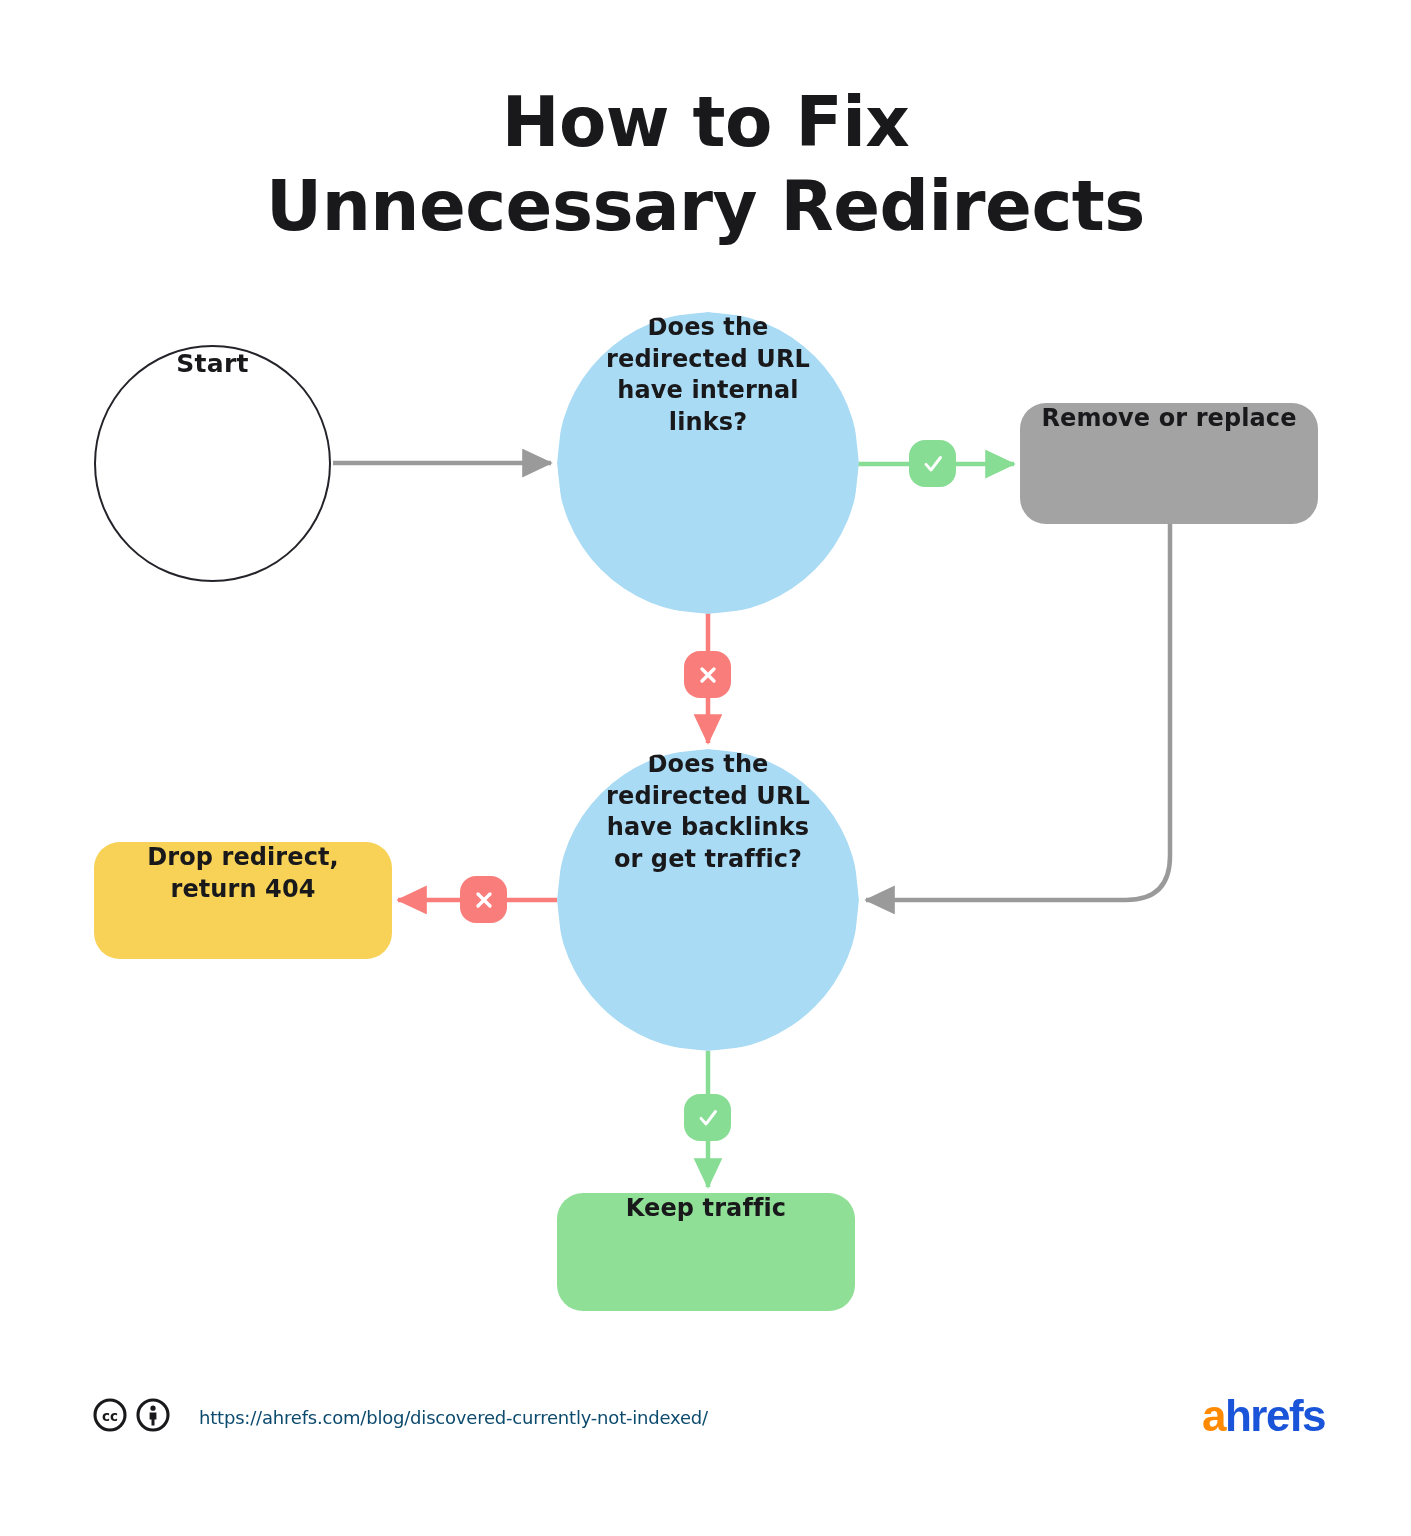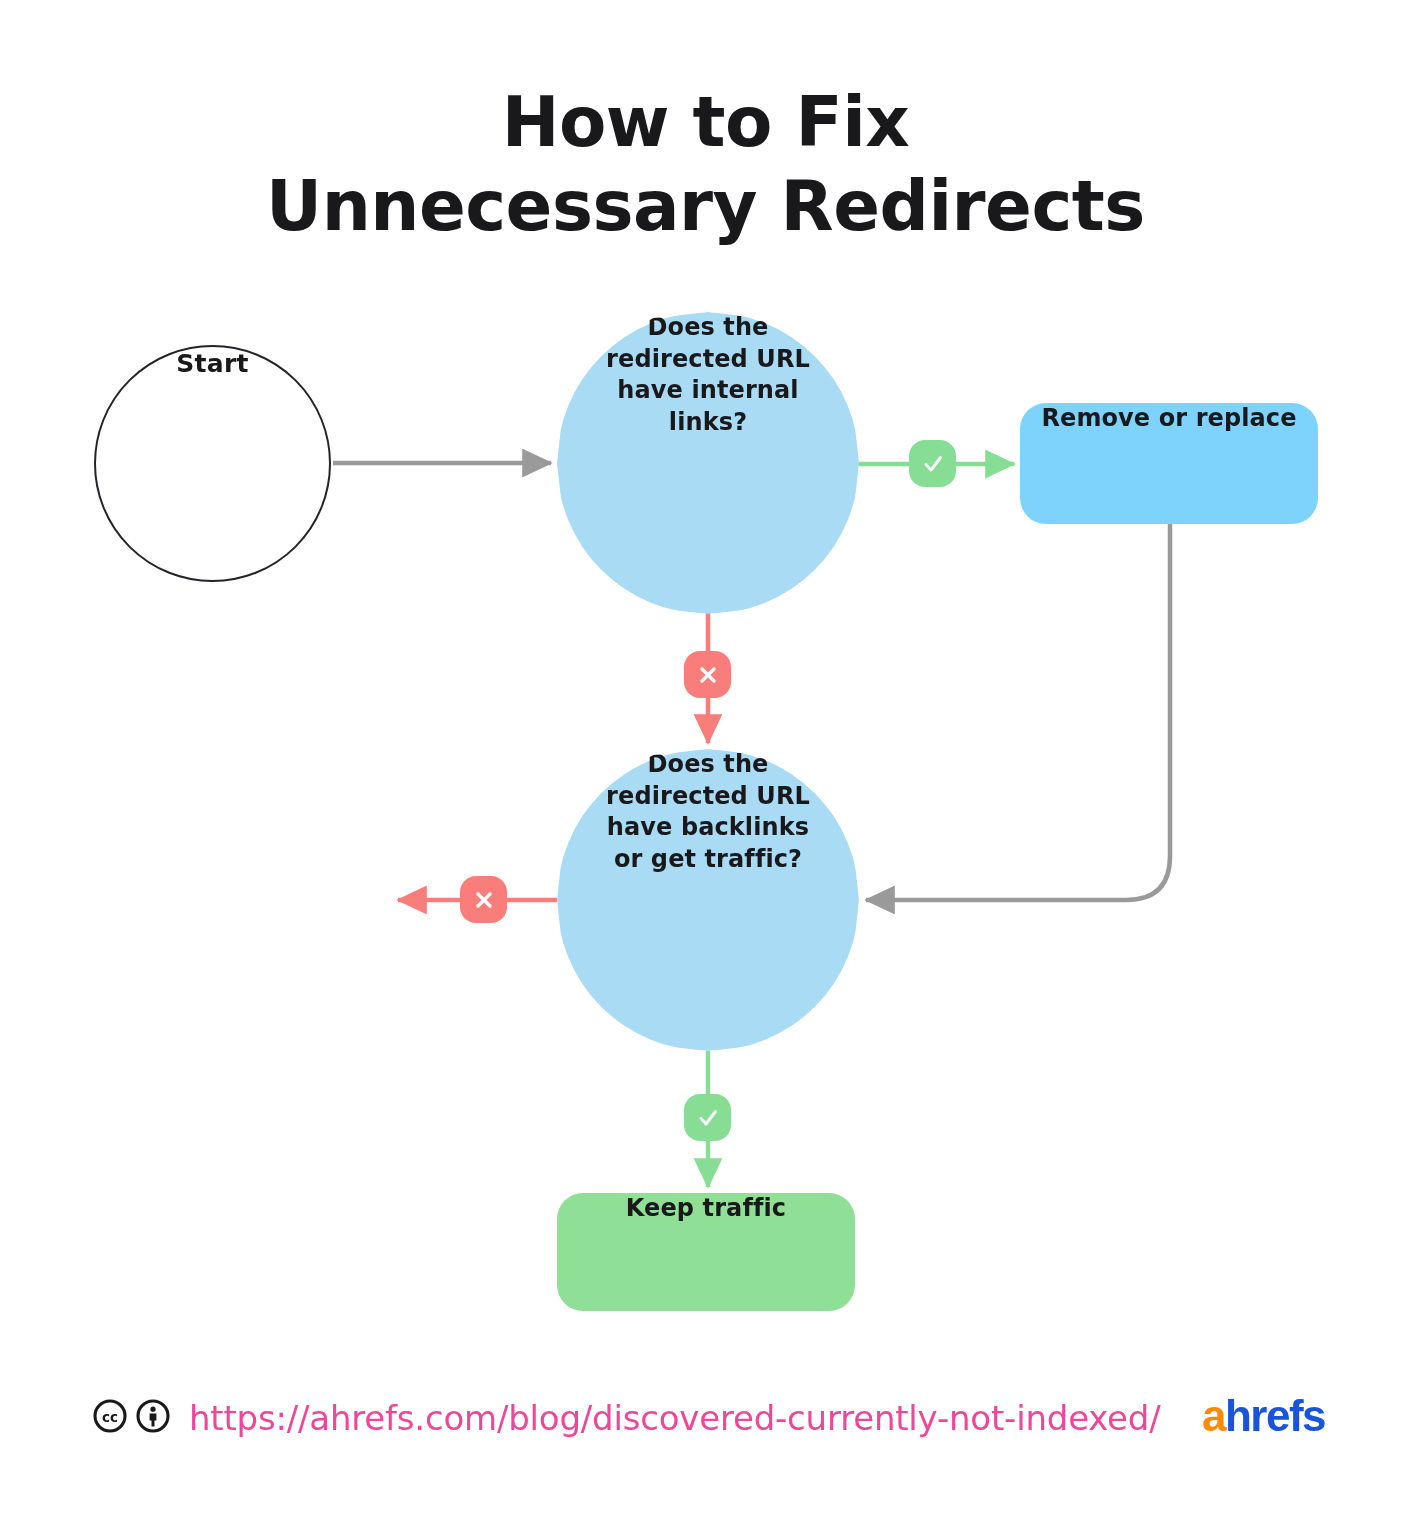--- a/index.html
+++ b/index.html
@@ -110,21 +110,21 @@
   .node-box {
     border-radius: 26px;
   }
   .node-box .node-label { font-size: 24px; letter-spacing: 0.1px; }
 
   .node-remove {
     left: 1020px;
     top: 403px;
     width: 298px;
     height: 121px;
-    background: #7dd3fc;
+    background: #a3a3a3;
   }
   .node-drop {
     left: 94px;
     top: 842px;
     width: 298px;
     height: 117px;
     background: #f7d257;
   }
   .node-keep {
     left: 557px;
@@ -165,24 +165,24 @@
     position: absolute;
     left: 93px;
     top: 0;
     display: flex;
     align-items: center;
     gap: 13px;
   }
   .cc-icons { display: flex; align-items: flex-start; gap: 9px; }
   .footer-url {
     font-family: "DejaVu Sans", "Liberation Sans", sans-serif;
-    font-size: 34px;
-    color: #ec4899;
+    font-size: 18px;
+    color: #0c4a6e;
     letter-spacing: -0.2px;
-    margin-left: 6px;
+    margin-left: 16px;
     white-space: nowrap;
   }
   .brand-logo {
     position: absolute;
     right: 86px;
     top: -4px;
     font-family: Liberation Sans, sans-serif;
     font-size: 44px;
     font-weight: 700;
     letter-spacing: -1.5px;
@@ -244,20 +244,24 @@
       <span class="node-label">Remove or replace</span>
     </div>
 
     <div class="node node-decision node-decision-2">
       <span class="node-label">Does the
 redirected URL
 have backlinks
 or get traffic?</span>
     </div>
 
+    <div class="node node-box node-drop">
+      <span class="node-label">Drop redirect,
+return 404</span>
+    </div>
 
     <div class="node node-box node-keep">
       <span class="node-label">Keep traffic</span>
     </div>
 
     <div class="badge badge-yes badge-yes-1">
       <span>
         <svg width="26" height="26" viewBox="0 0 26 26">
           <path d="M6 13.4 L11 19 L20.5 6.5" fill="none" stroke="#ffffff" stroke-width="2.9" stroke-linecap="round" stroke-linejoin="round"></path>
         </svg>

